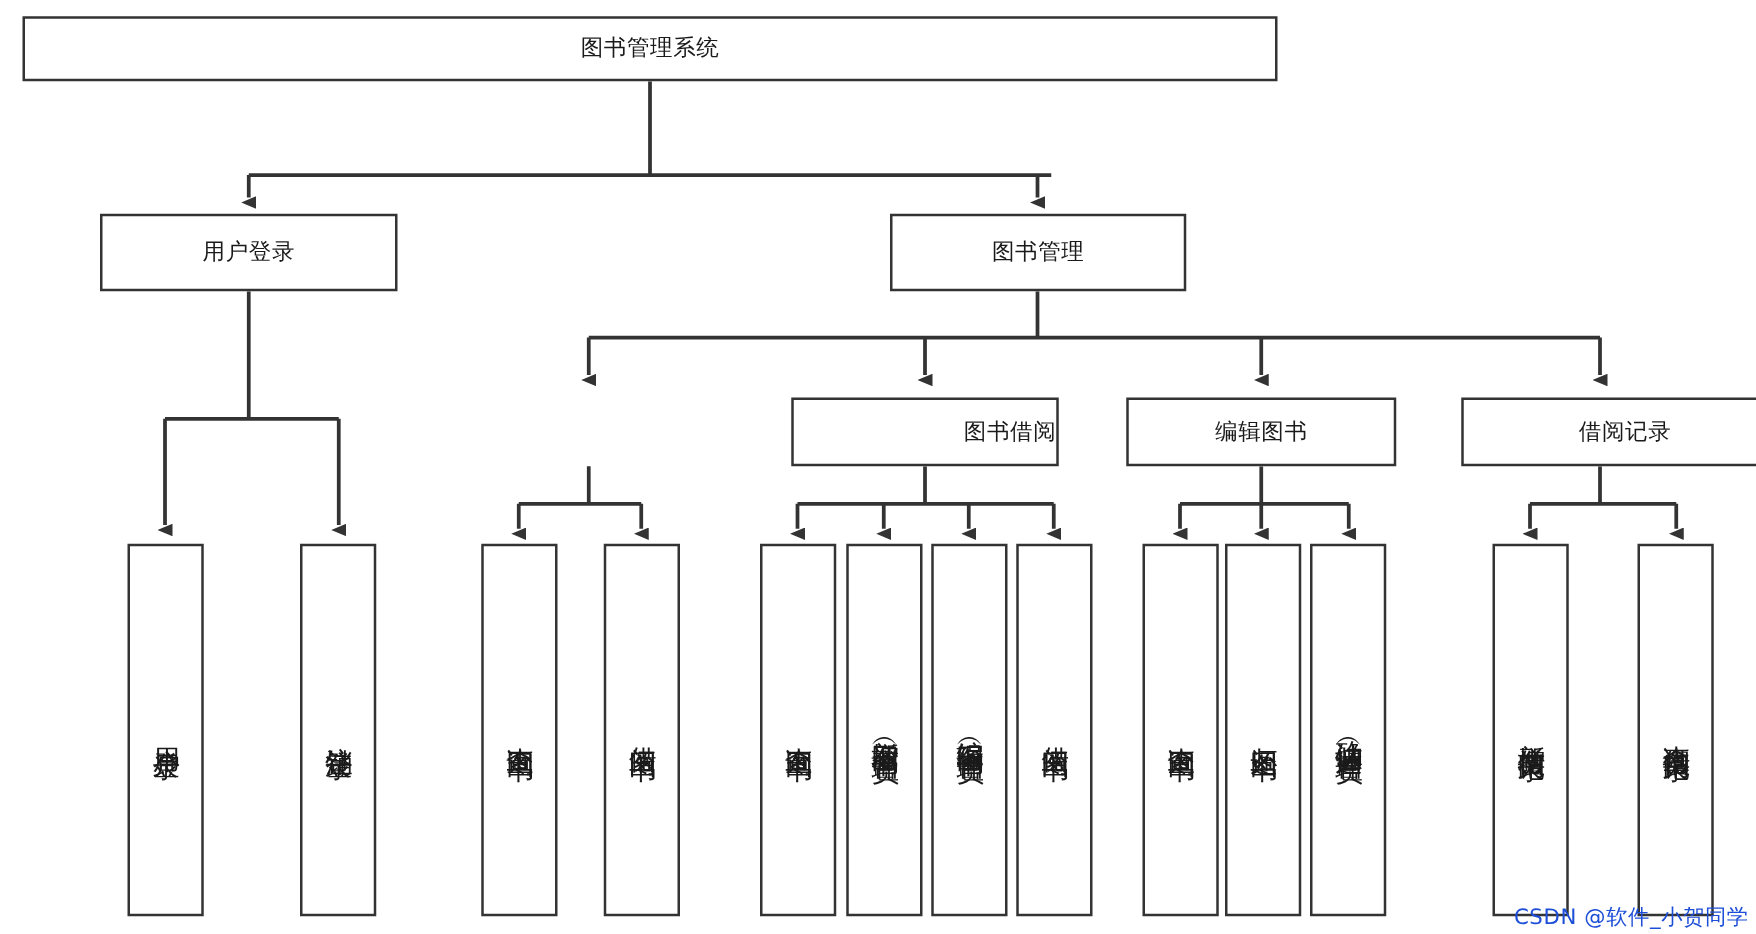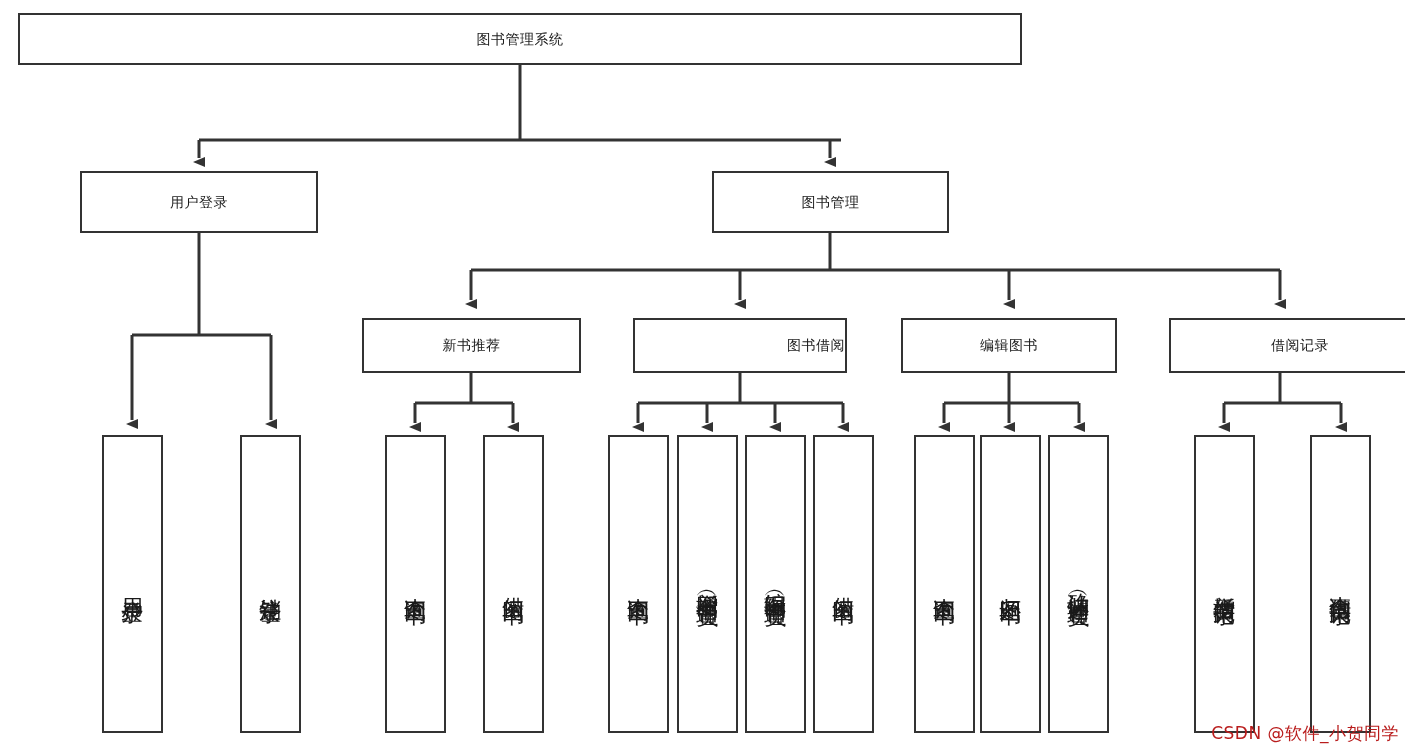--- a/index.html
+++ b/index.html
@@ -31,21 +31,21 @@
     box-sizing: border-box;
     border: 2px solid #333333;
     background: #ffffff;
     display: flex;
     align-items: center;
     justify-content: center;
     color: #1a1a1a;
     text-align: center;
   }
   .node.horiz {
-    font-size: 14px;
+    font-size: 18px;
     line-height: 1.2;
     letter-spacing: 0.5px;
   }
   .node.vert {
     writing-mode: vertical-rl;
     text-orientation: upright;
     font-size: 22px;
     line-height: 1.25;
     letter-spacing: 2px;
     padding: 6px 0;
@@ -53,21 +53,21 @@
   .node.vert > span {
     writing-mode: vertical-rl;
     text-orientation: upright;
     display: block;
   }
   .watermark {
     position: absolute;
     right: 6px;
     bottom: 2px;
     font-size: 17px;
-    color: #b91c1c;
+    color: #1d4ed8;
     letter-spacing: 0.5px;
     white-space: nowrap;
     font-family: "DejaVu Sans", "Liberation Sans", sans-serif;
   }
 </style>
 </head>
 <body>
 
 <div id="canvas">
 
@@ -125,23 +125,20 @@
     <span>图书管理系统</span>
   </div>
 
   <div class="node horiz" style="left:80px; top:171px; width:238px; height:62px;">
     <span>用户登录</span>
   </div>
   <div class="node horiz" style="left:712px; top:171px; width:237px; height:62px;">
     <span>图书管理</span>
   </div>
 
-  <div class="node horiz" style="left:362px; top:318px; width:219px; height:55px;">
-    <span>新书推荐</span>
-  </div>
   <div class="node horiz" style="left:633px; top:318px; width:214px; height:55px;justify-content:flex-end;">
     <span>图书借阅</span>
   </div>
   <div class="node horiz" style="left:901px; top:318px; width:216px; height:55px;">
     <span>编辑图书</span>
   </div>
   <div class="node horiz" style="left:1169px; top:318px; width:262px; height:55px;">
     <span>借阅记录</span>
   </div>
 

